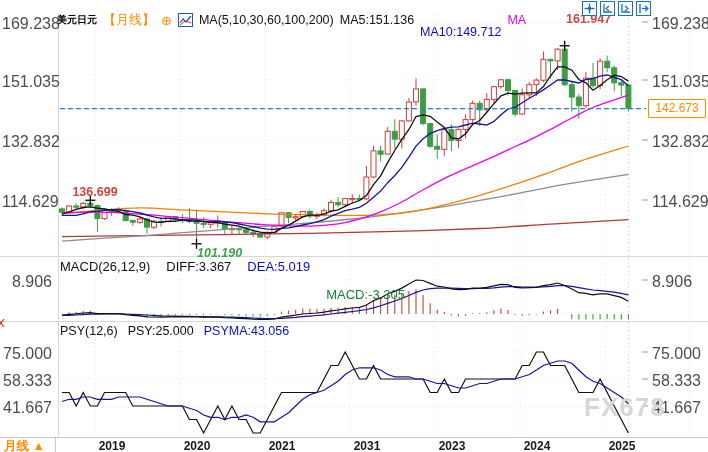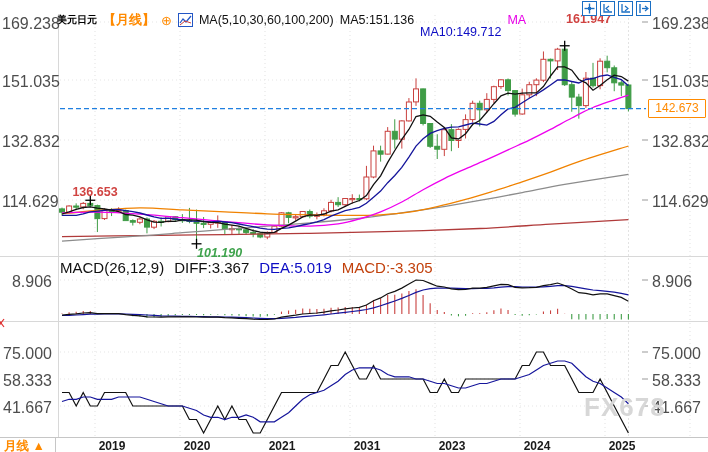--- a/index.html
+++ b/index.html
@@ -2,35 +2,35 @@
 <html><head>
 <meta charset="utf-8">
 <style>
   html,body{margin:0;padding:0;background:#fff;}
   #app{position:relative;width:708px;height:452px;background:#fff;overflow:hidden;
        font-family:"Liberation Sans","DejaVu Sans",sans-serif;}
   #chart-svg{position:absolute;left:0;top:0;z-index:1;}
   .txt{position:absolute;z-index:2;white-space:nowrap;}
   .hdr{left:57px;top:1px;font-size:12.5px;display:flex;align-items:center;gap:6px;color:#111;}
   .sym{font-weight:bold;font-size:10px;color:#000;}
-  .ptag{font-weight:bold;font-size:13px;color:#ff8a00;}
+  .ptag{font-weight:normal;font-size:13px;color:#ff8a00;}
   .plus{color:#ff8a00;font-size:13px;}
   .chart-ico{width:13px;height:12px;border:1px solid #2356c5;display:inline-block;background:#fff;}
   .ma10c{color:#0d0dc4;margin-top:24px;}
   .mam{color:#e800e8;}
   .toolbar{position:absolute;left:582px;top:1px;z-index:3;display:flex;gap:3px;}
   .tbtn{width:13px;height:13px;border:1.5px solid #1a6fc4;background:#fff;padding:0;display:flex;
         align-items:center;justify-content:center;box-sizing:content-box;}
   .axl{font-size:16px;color:#4d4d4d;}
   .al{left:2px;width:50px;text-align:right;}
   .ar{left:652px;text-align:left;}
-  .macd-hdr{left:60px;top:259px;font-size:15px;display:flex;gap:10px;color:#111;}
+  .macd-hdr{left:60px;top:259px;font-size:13px;display:flex;gap:16px;color:#111;}
   .psy-hdr{left:60px;top:324px;font-size:12.5px;display:flex;gap:10px;color:#111;}
   .blue{color:#0d0dc4;}
-  .mag{color:#c2410c;}
+  .mag{color:#15803d;margin-top:28px;}
   .ann{font-size:12.5px;font-weight:bold;}
   .ann-red{color:#d04341;}
   .ann-grn{color:#3fa34d;font-style:italic;}
   .pricebox{left:648px;top:99px;width:56px;height:17px;border:1.5px solid #ff8a00;background:#fff;
             color:#ff8a00;font-size:12px;text-align:center;line-height:17px;z-index:3;border-radius:1px;}
   .year{top:439px;width:48px;text-align:center;font-weight:bold;font-size:12px;color:#1a1a1a;}
   .pcell{left:4px;top:438px;font-size:12.5px;font-weight:bold;color:#ff8a00;}
   .wm{left:584px;top:392px;font-size:26px;font-weight:bold;color:#d7d7d7;letter-spacing:1px;z-index:2;}
 </style>
 </head>
@@ -379,33 +379,38 @@
   <div class="txt axl al" style="top:73px">151.035</div>
   <div class="txt axl al" style="top:133px">132.832</div>
   <div class="txt axl al" style="top:193px">114.629</div>
   <div class="txt axl ar" style="top:15px">169.238</div>
   <div class="txt axl ar" style="top:73px">151.035</div>
   <div class="txt axl ar" style="top:133px">132.832</div>
   <div class="txt axl ar" style="top:193px">114.629</div>
 
   <div class="txt pricebox">142.673</div>
 
-  <div class="txt ann ann-red" style="left:64px;top:185px;width:62px;text-align:center">136.653</div>
+  <div class="txt ann ann-red" style="left:64px;top:185px;width:62px;text-align:center">136.699</div>
   <div class="txt ann ann-grn" style="left:197px;top:246px">101.190</div>
   <div class="txt ann ann-red" style="left:566px;top:12px">161.947</div>
 
   <div class="txt macd-hdr">
     <span>MACD(26,12,9)</span>
     <span>DIFF:3.367</span>
     <span class="blue">DEA:5.019</span>
     <span class="mag">MACD:-3.305</span>
   </div>
   <div class="txt axl al" style="top:273px">8.906</div>
   <div class="txt axl ar" style="top:273px">8.906</div>
 
+  <div class="txt psy-hdr">
+    <span>PSY(12,6)</span>
+    <span>PSY:25.000</span>
+    <span class="blue">PSYMA:43.056</span>
+  </div>
   <div class="txt axl al" style="top:345px">75.000</div>
   <div class="txt axl al" style="top:372px">58.333</div>
   <div class="txt axl al" style="top:399px">41.667</div>
   <div class="txt axl ar" style="top:345px">75.000</div>
   <div class="txt axl ar" style="top:372px">58.333</div>
   <div class="txt axl ar" style="top:399px">41.667</div>
 
   <div class="txt pcell">
     <span>月线</span>
     <span>▲</span>

